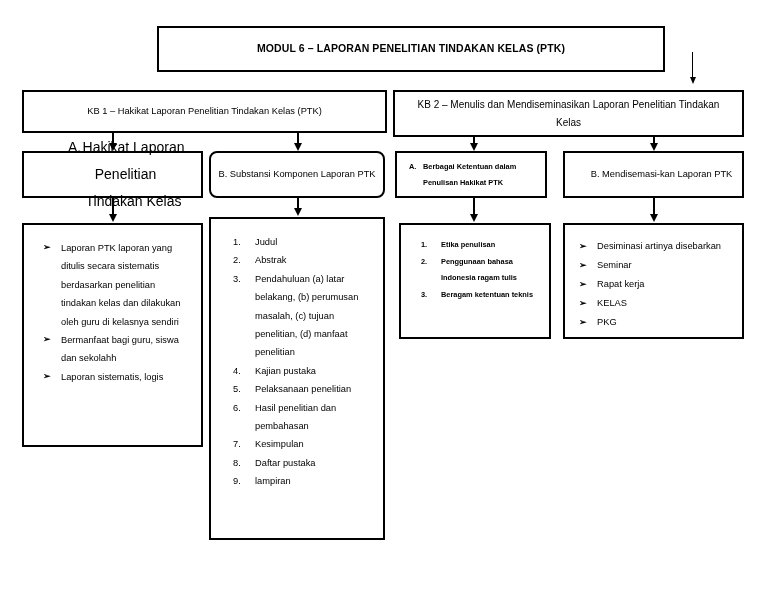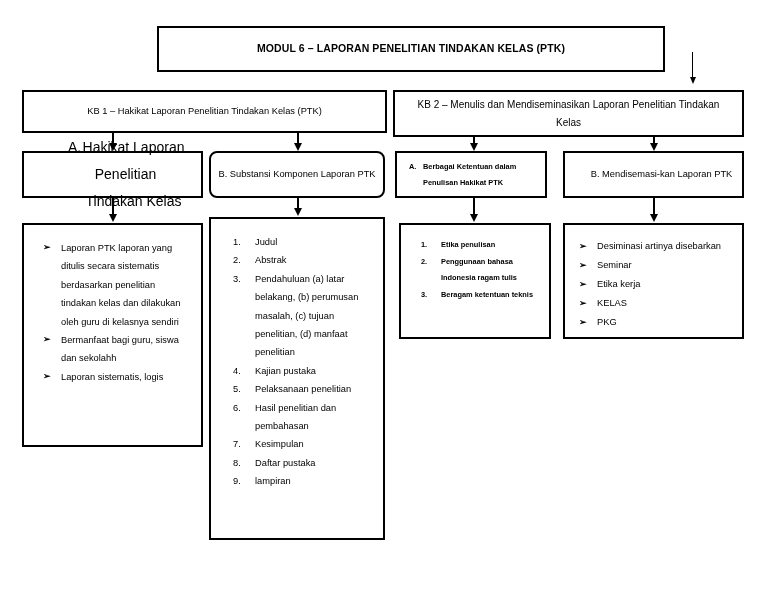--- a/index.html
+++ b/index.html
@@ -371,21 +371,21 @@
       <li>
         <span class="bullet-glyph">➢</span>
         <span>Desiminasi artinya disebarkan</span>
       </li>
       <li>
         <span class="bullet-glyph">➢</span>
         <span>Seminar</span>
       </li>
       <li>
         <span class="bullet-glyph">➢</span>
-        <span>Etika kerja</span>
+        <span>Rapat kerja</span>
       </li>
       <li>
         <span class="bullet-glyph">➢</span>
         <span>KELAS</span>
       </li>
       <li>
         <span class="bullet-glyph">➢</span>
         <span>PKG</span>
       </li>
     </ul>

